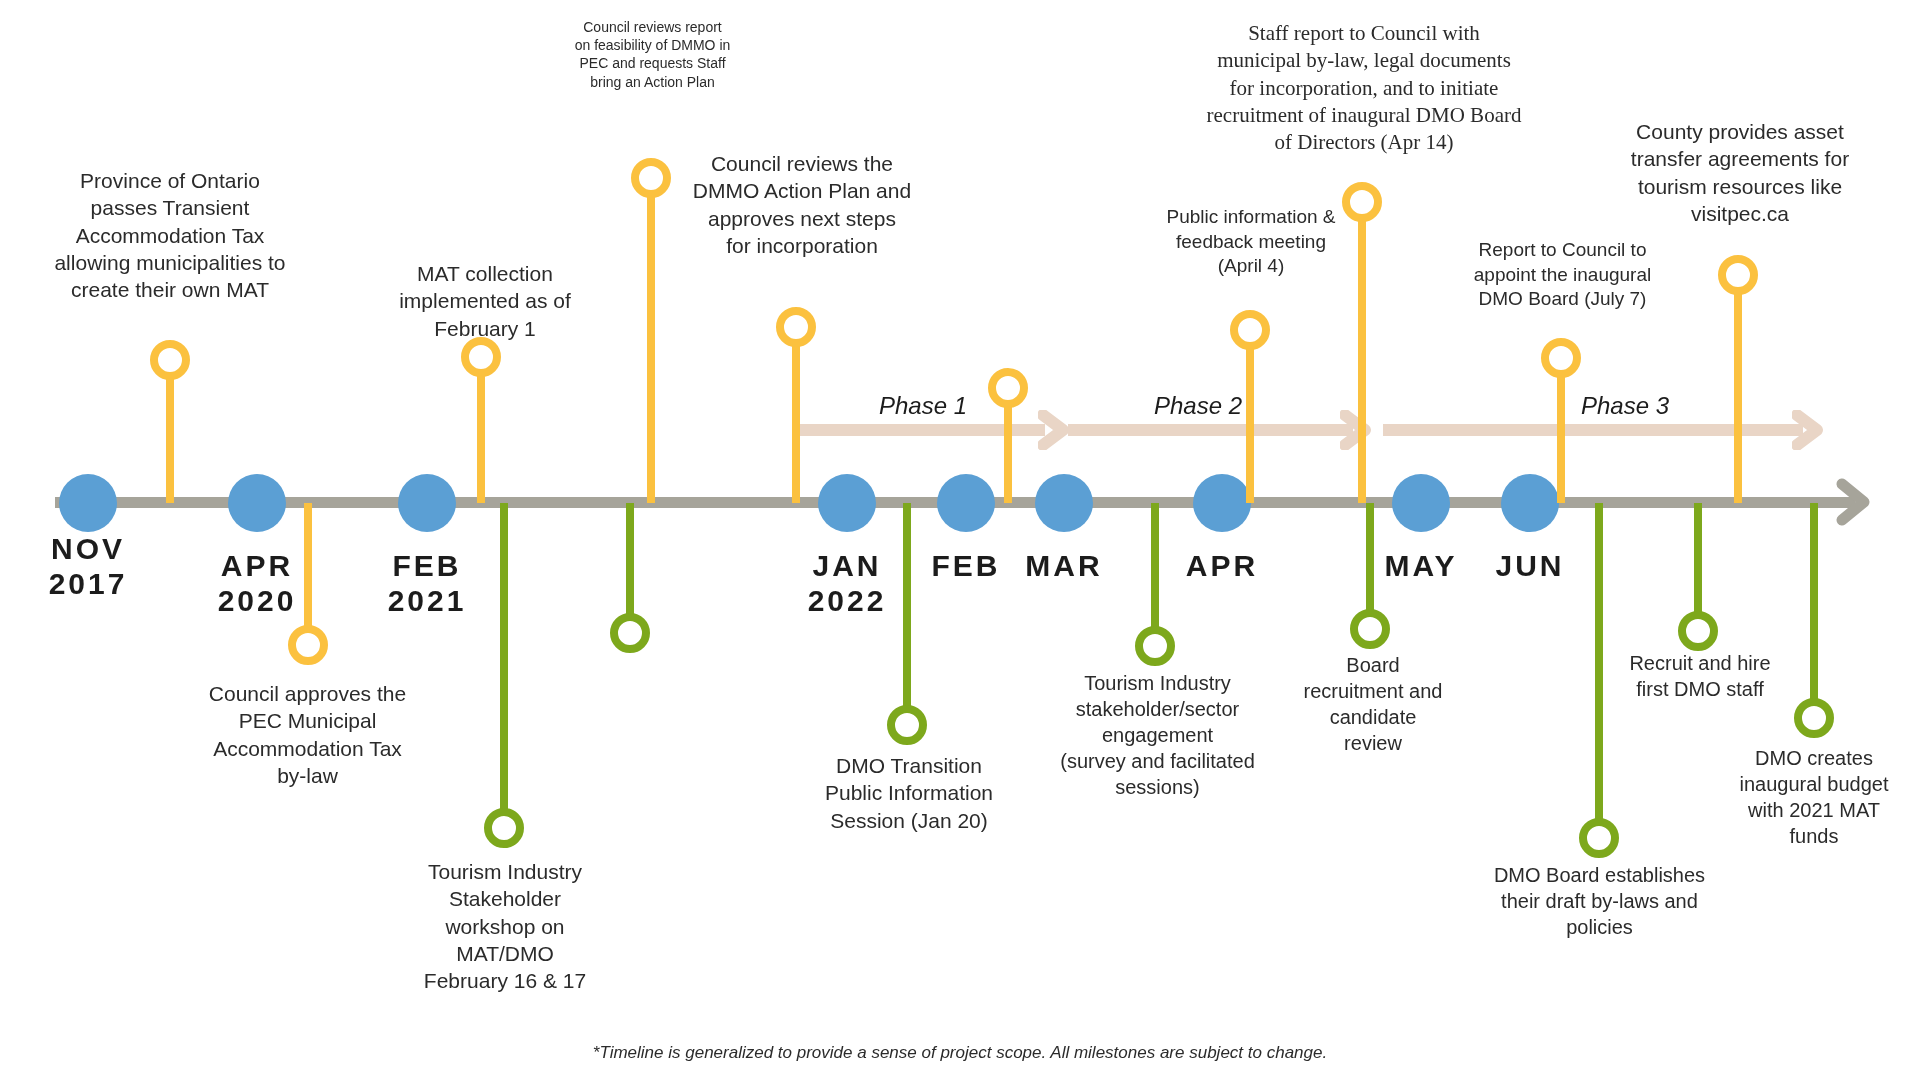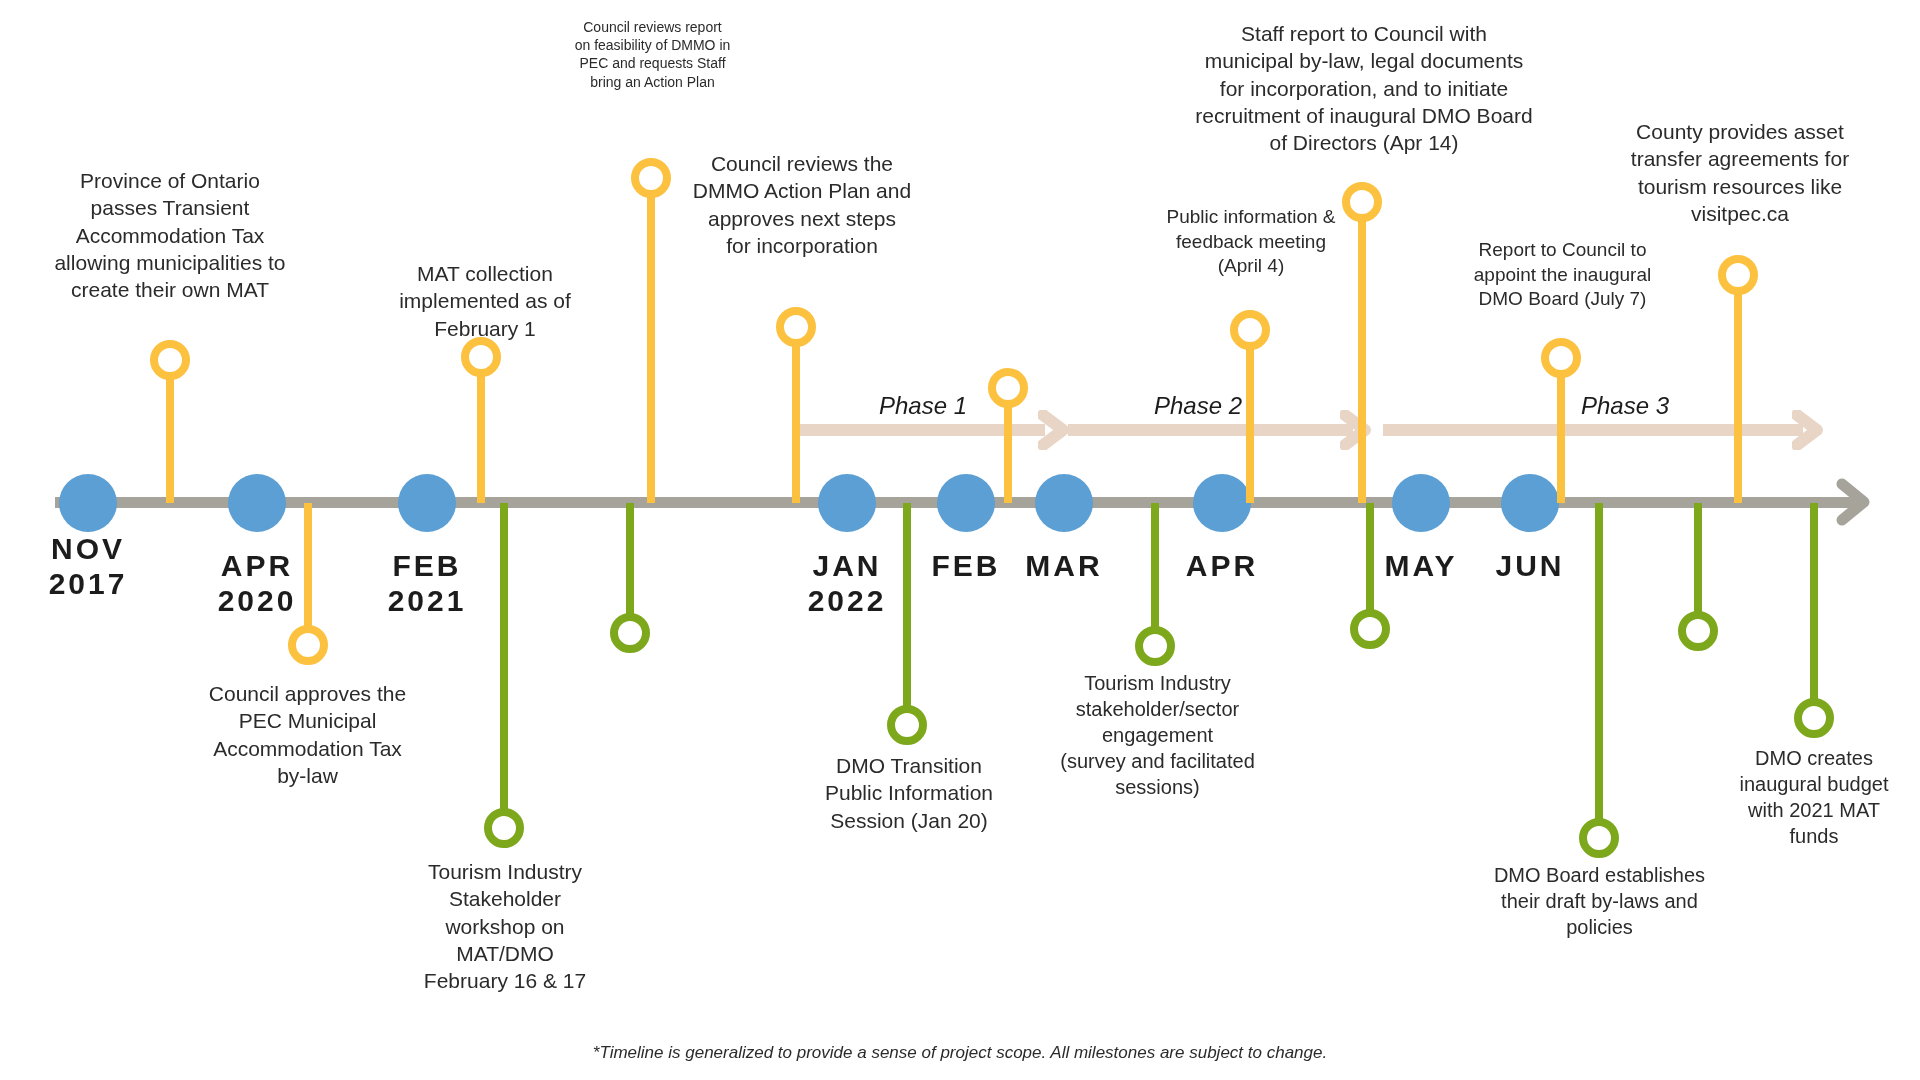--- a/index.html
+++ b/index.html
@@ -251,43 +251,49 @@
 sessions)</div>
 
   <div class="stem yellow" style="left:1250px; top:330px; height:173px;"></div>
   <div class="ring" style="left:1250px; top:310px;"></div>
   <div class="caption" style="left:1135px; top:205px; width:232px; font-size:19px;">Public information &amp;
 feedback meeting
 (April 4)</div>
 
   <div class="stem yellow" style="left:1362px; top:202px; height:301px;"></div>
   <div class="ring" style="left:1362px; top:182px;"></div>
-  <div class="caption" style="left:1140px; top:20px; width:448px; font-size:21px;">Staff report to Council with
+  <div class="caption" style="left:1140px; top:20px; width:448px; font-size:21px;font-family:Liberation Serif, serif;">Staff report to Council with
 municipal by-law, legal documents
 for incorporation, and to initiate
 recruitment of inaugural DMO Board
 of Directors (Apr 14)</div>
 
   <div class="stem green" style="left:1370px; top:503px; height:116px;"></div>
   <div class="ring green" style="left:1370px; top:609px;"></div>
+  <div class="caption" style="left:1288px; top:652px; width:170px; font-size:20px;">Board
+recruitment and
+candidate
+review</div>
 
   <div class="stem yellow" style="left:1561px; top:358px; height:145px;"></div>
   <div class="ring" style="left:1561px; top:338px;"></div>
   <div class="caption" style="left:1450px; top:238px; width:225px; font-size:19px;">Report to Council to
 appoint the inaugural
 DMO Board (July 7)</div>
 
   <div class="stem green" style="left:1599px; top:503px; height:325px;"></div>
   <div class="ring green" style="left:1599px; top:818px;"></div>
   <div class="caption" style="left:1467px; top:862px; width:265px; font-size:20px;">DMO Board establishes
 their draft by-laws and
 policies</div>
 
   <div class="stem green" style="left:1698px; top:503px; height:118px;"></div>
   <div class="ring green" style="left:1698px; top:611px;"></div>
+  <div class="caption" style="left:1605px; top:650px; width:190px; font-size:20px;">Recruit and hire
+first DMO staff</div>
 
   <div class="stem yellow" style="left:1738px; top:280px; height:223px;"></div>
   <div class="ring" style="left:1738px; top:255px;"></div>
   <div class="caption" style="left:1595px; top:118px; width:290px; font-size:21px;">County provides asset
 transfer agreements for
 tourism resources like
 visitpec.ca</div>
 
   <div class="stem green" style="left:1814px; top:503px; height:205px;"></div>
   <div class="ring green" style="left:1814px; top:698px;"></div>

